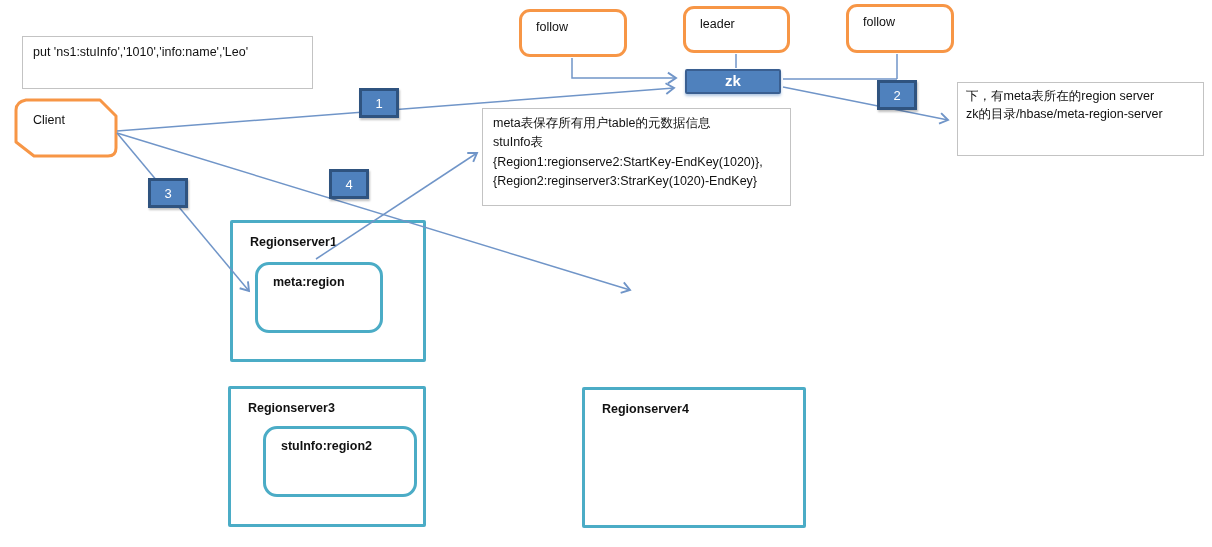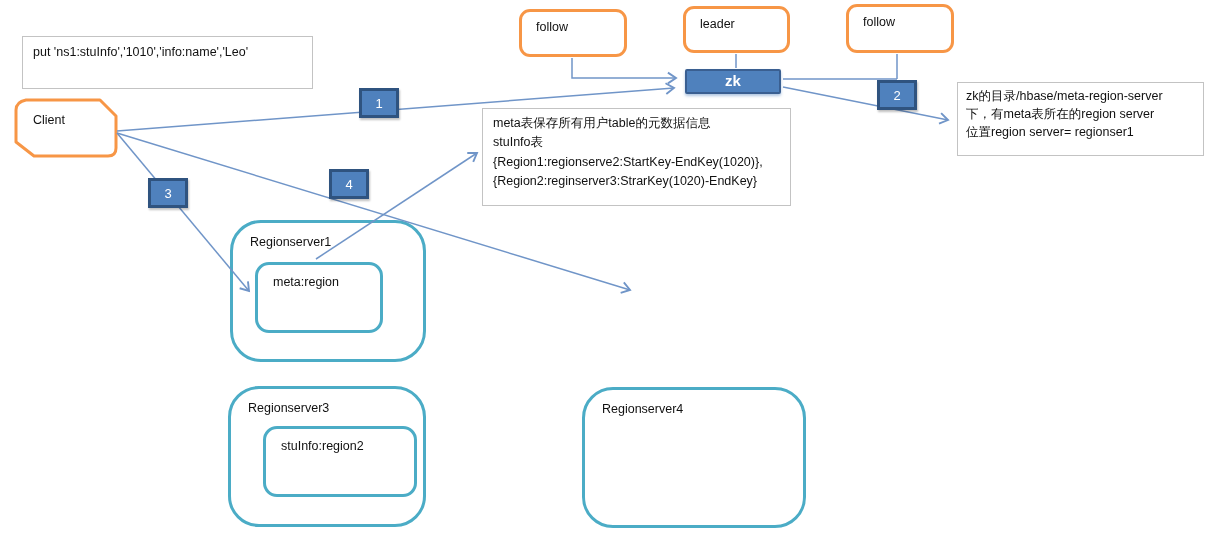--- a/index.html
+++ b/index.html
@@ -37,21 +37,21 @@
   #zk{
     position:absolute;left:685px;top:69px;width:96px;height:25px;
     background:var(--node-blue,#4F81BD);border:2px solid #3a5f91;border-radius:2px;
     color:#fff;font-weight:bold;font-size:15px;text-align:center;line-height:20px;
     box-shadow:0 2px 3px rgba(79,129,189,.45);
   }
 
   
   .rs{
     position:absolute;background:#fff;
-    border:3px solid var(--teal,#4BACC6);border-radius:31px;
+    border:3px solid var(--teal,#4BACC6);border-radius:2px;font-weight:bold;
   }
   .rs-label{position:absolute;left:17px;top:12px;font-size:12.5px;}
   .region{
     position:absolute;background:#fff;
     border:3px solid var(--teal,#4BACC6);border-radius:14px;
   }
   .region .lbl{position:absolute;left:15px;top:10px;font-size:12.5px;}
   #rs1{left:230px;top:220px;width:196px;height:142px;}
   #meta-region{left:22px;top:39px;width:128px;height:71px;}
   #rs2{left:577px;top:220px;width:226px;height:142px;}
@@ -101,23 +101,22 @@
   </div>
   <div class="orange-node" id="leader">
     <span>leader</span>
   </div>
   <div class="orange-node" id="follow-right">
     <span>follow</span>
   </div>
   <div id="zk">zk</div>
 
   <div class="graybox" id="zk-note">
+    <div>下，有meta表所在的region server</div>
     <div>zk的目录/hbase/meta-region-server</div>
-    <div>下，有meta表所在的region server</div>
-    <div>位置region server= regionser1</div>
   </div>
   <div class="graybox" id="meta-note">
     <div>meta表保存所有用户table的元数据信息</div>
     <div>stuInfo表</div>
     <div>{Region1:regionserve2:StartKey-EndKey(1020)},</div>
     <div>{Region2:reginserver3:StrarKey(1020)-EndKey}</div>
   </div>
 
   <div class="rs" id="rs1">
     <div class="rs-label">Regionserver1</div>

